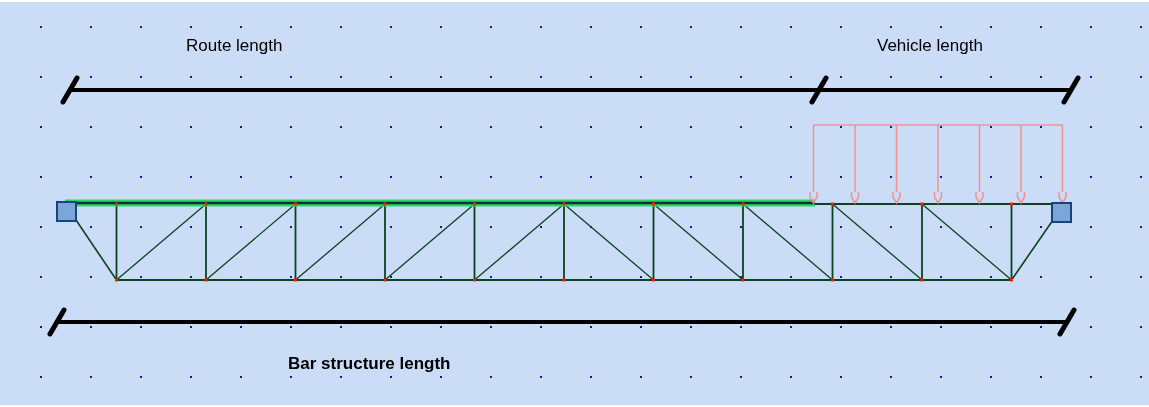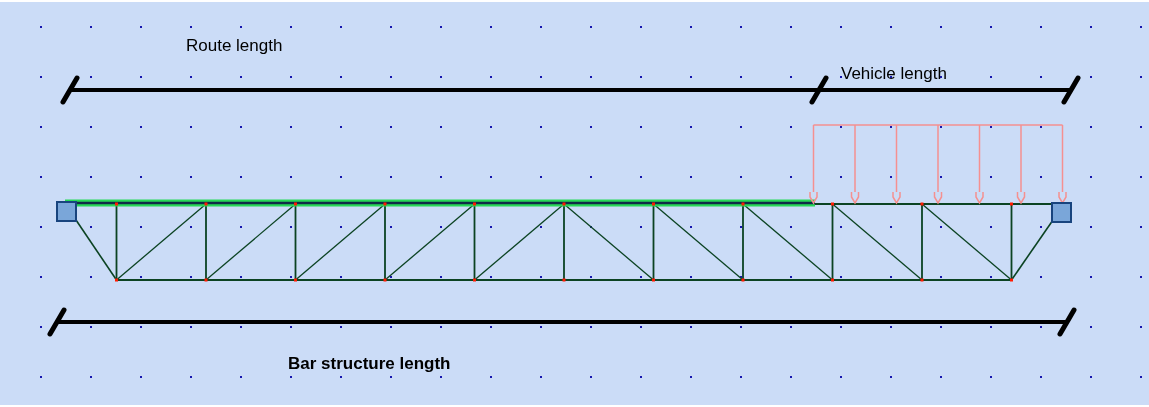--- a/index.html
+++ b/index.html
@@ -19,21 +19,21 @@
   .edge-strip.bottom{bottom:0;height:2px;}
   svg.drawing{position:absolute;left:0;top:0;}
   .label{
     position:absolute;
     font-size:17px;
     line-height:19px;
     color:#000;
     white-space:nowrap;
   }
   .label.route{left:186px;top:36px;}
-  .label.vehicle{left:841px;top:36px;margin-top:28px;}
+  .label.vehicle{left:877px;top:36px;}
   .label.bar{left:288px;top:354px;font-weight:bold;}
 </style>
 </head>
 <body>
 
 <div class="canvas" style="--bg: #cbdcf7; --dot: #1515b0;">
   <svg class="drawing" id="drawing" width="1149" height="407">
       <g>
         <line x1="70" y1="90" x2="1071" y2="90" stroke="#000000" stroke-width="4"></line>
         <line x1="63" y1="102" x2="77" y2="78" stroke="#000000" stroke-width="5" stroke-linecap="round"></line>

